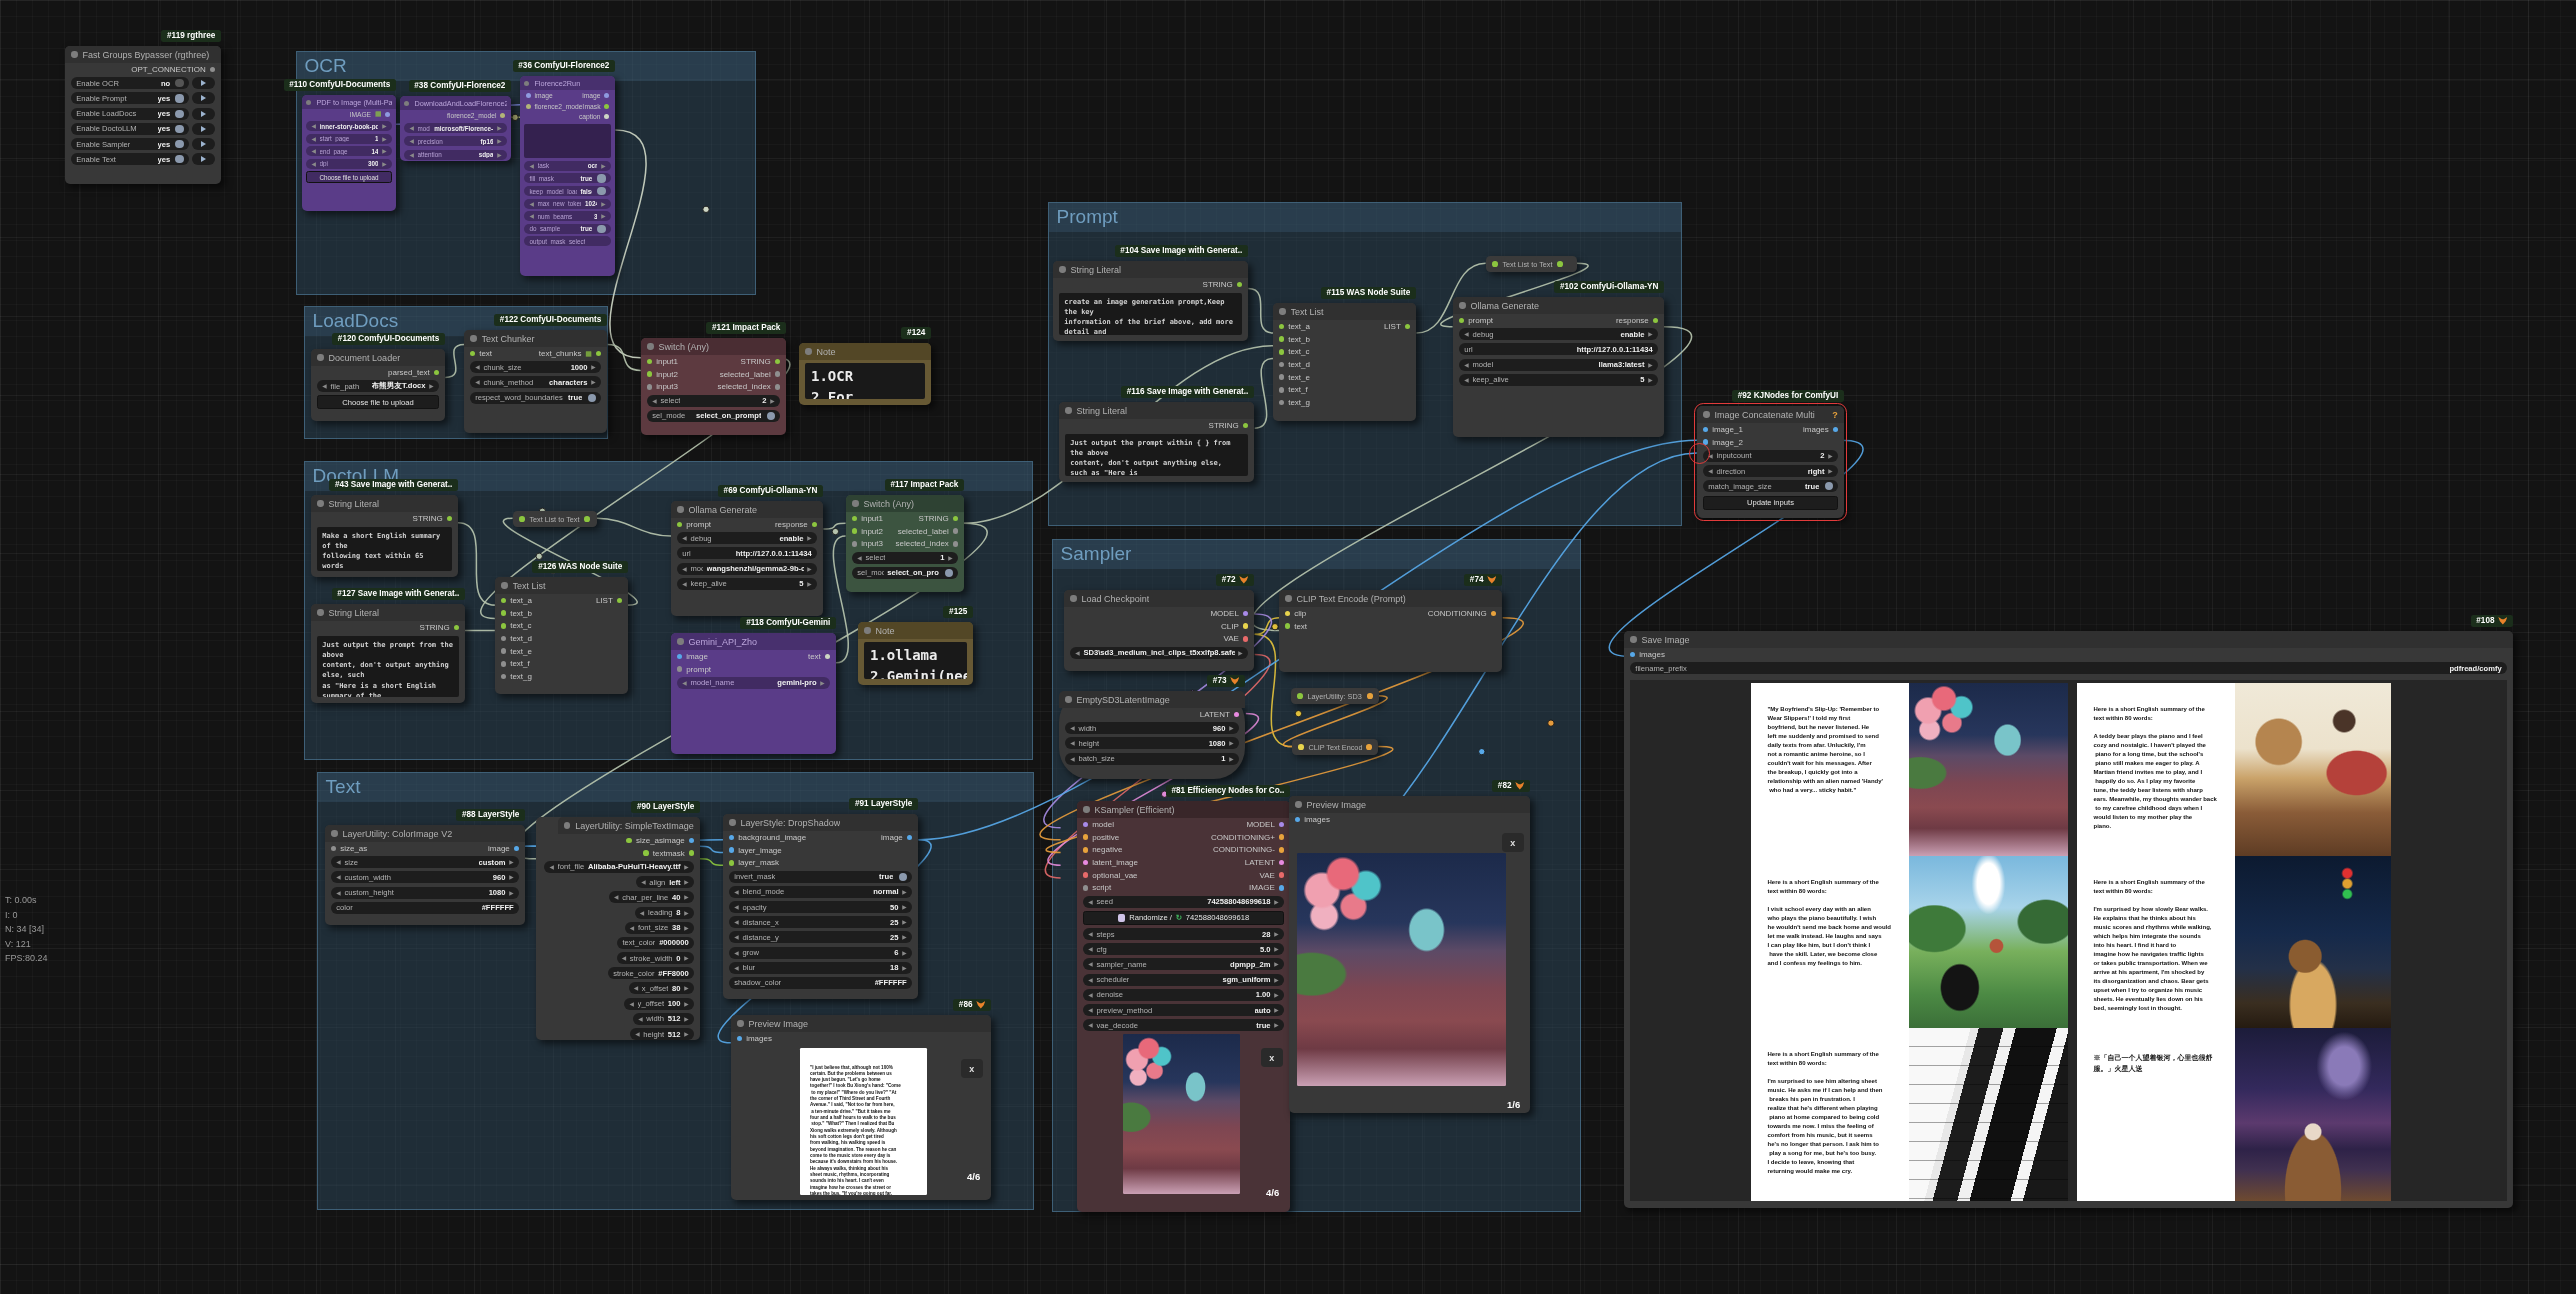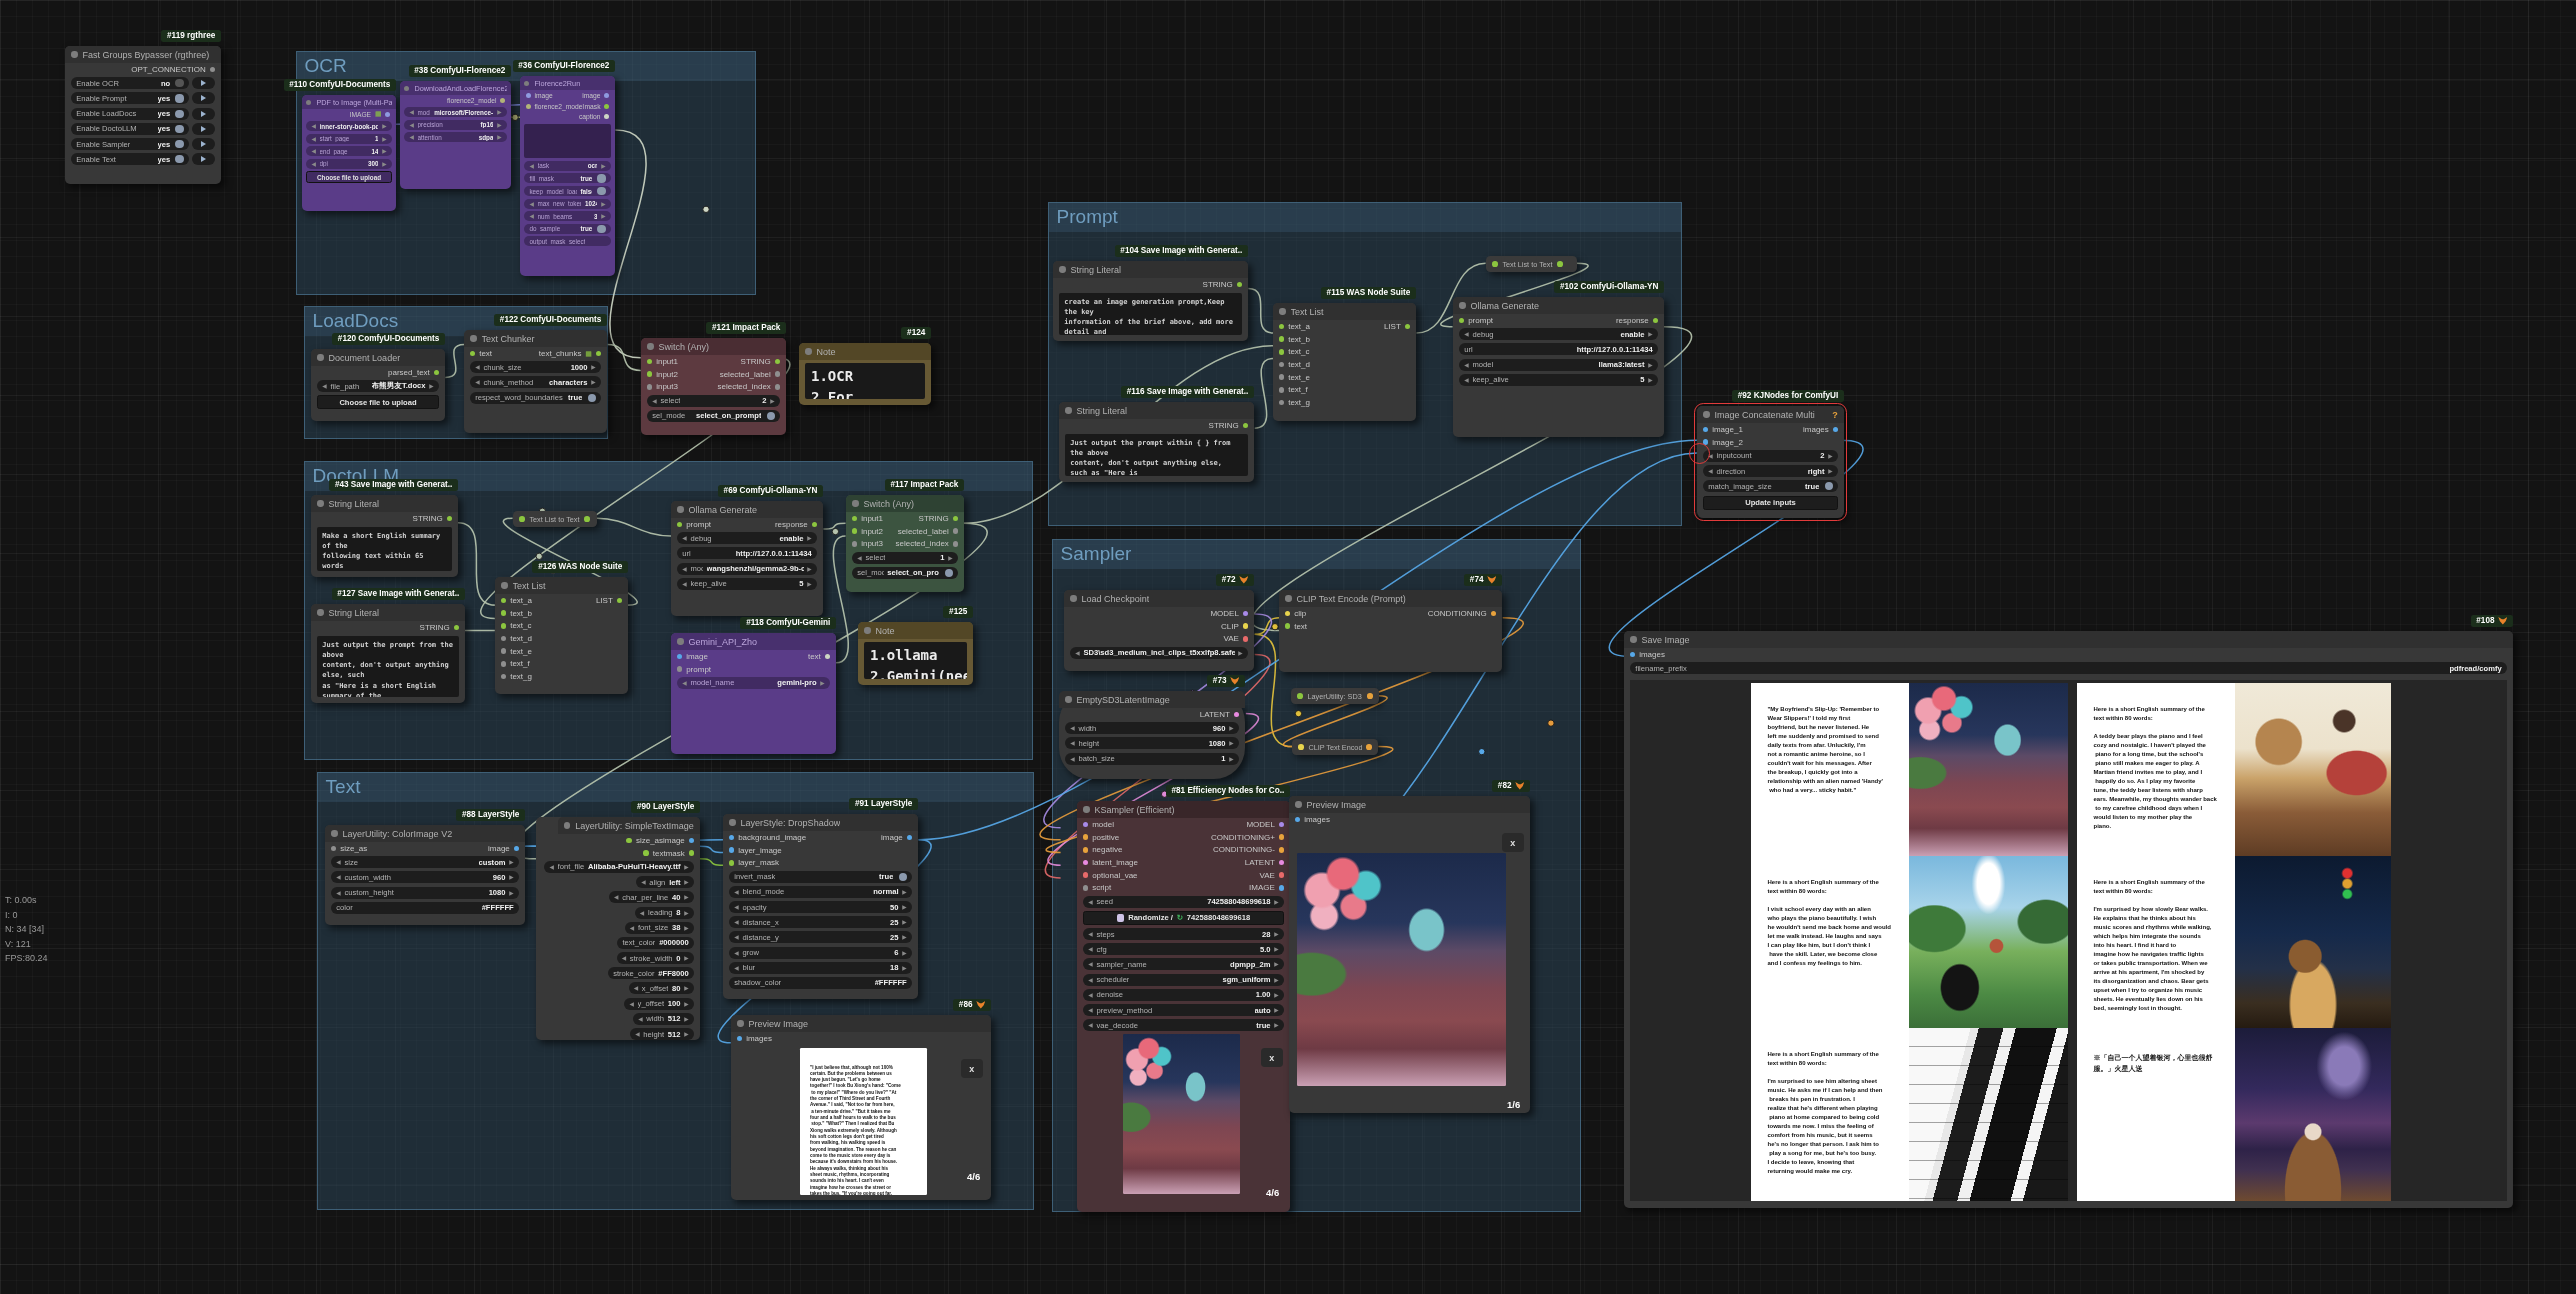--- a/index.html
+++ b/index.html
@@ -45,21 +45,21 @@
   .i-green{color:#8cc63f}
   
   .w{display:flex;align-items:center;background:#1d1d1d;border-radius:6.3px;height:12px;
      margin:1.6px 6.3px;padding:0 5px;gap:3.8px;flex:none;font-size:7.6px;}
   .arr{color:#8a8a8a;font-size:5.7px;flex:none;}
   .arr.l::before{content:"◀";} .arr.r::before{content:"▶";}
   .wl{color:#b4b4b4;white-space:nowrap;overflow:hidden;}
   .wv{color:#f0f0f0;font-weight:bold;margin-left:auto;white-space:nowrap;overflow:hidden;}
   .w.center .wv{margin:0 auto;}
   .tglc{width:8.2px;height:8.2px;border-radius:50%;background:#8b99ad;flex:none;margin-left:1.3px;}
-  .w.btn{justify-content:center;border:0.6px solid #121212;border-radius:2.5px;color:#e4e4e4;font-weight:bold;text-align:center;}
+  .w.btn{justify-content:center;border:0.6px solid #121212;border-radius:2.5px;color:#e4e4e4;font-weight:normal;text-align:center;}
   .w.tbox{display:block;background:#191919;border-radius:1.9px;margin:2.5px 6.3px 6.3px;padding:3.8px 5px;
      font-family:"DejaVu Sans Mono",monospace;font-size:7px;line-height:1.45;color:#d2d2d2;
      white-space:pre-wrap;flex:1;overflow:hidden;font-weight:bold;}
   .w.nbox{display:block;background:#191919;border-radius:1.9px;margin:2.5px 6.3px 6.3px;padding:3.8px 5.7px;
      font-family:"DejaVu Sans Mono",monospace;font-size:14px;line-height:1.5;color:#ececec;
      white-space:pre-wrap;flex:1;overflow:hidden;font-weight:bold;}
   .wrow{display:flex;align-items:center;gap:3.2px;margin:1.6px 6.3px;flex:none;}
   .wrow .w{flex:1;margin:0;}
   .wrow .arrbtn{width:23px;height:12px;background:#1d1d1d;border-radius:6.3px;display:flex;align-items:center;justify-content:center;flex:none;}
   .arrbtn i{display:block;width:0;height:0;border-left:5.7px solid #9db4cf;border-top:3.8px solid transparent;border-bottom:3.8px solid transparent;}
@@ -325,21 +325,21 @@
         <span class="arr r"></span>
       </div>
       <div class="w combo">
         <span class="arr l"></span>
         <span class="wl">dpi</span>
         <span class="wv">300</span>
         <span class="arr r"></span>
       </div>
       <div class="w btn">Choose file to upload</div>
     </div>
-    <div class="node t-purple small" style="left: 400px; top: 81px; width: 111px; height: 108px;">
+    <div class="node t-purple small" style="left: 400px; top: 96px; width: 111px; height: 65px; justify-content: space-between;">
       <div class="badge">
         <span class="btext">#38 ComfyUI-Florence2</span>
       </div>
       <div class="titlebar">
         <span class="tdot"></span>
         <span class="ttext">DownloadAndLoadFlorence2Model</span>
       </div>
       <div class="slotrow">
         <span class="slot in"></span>
         <span class="slot out">

